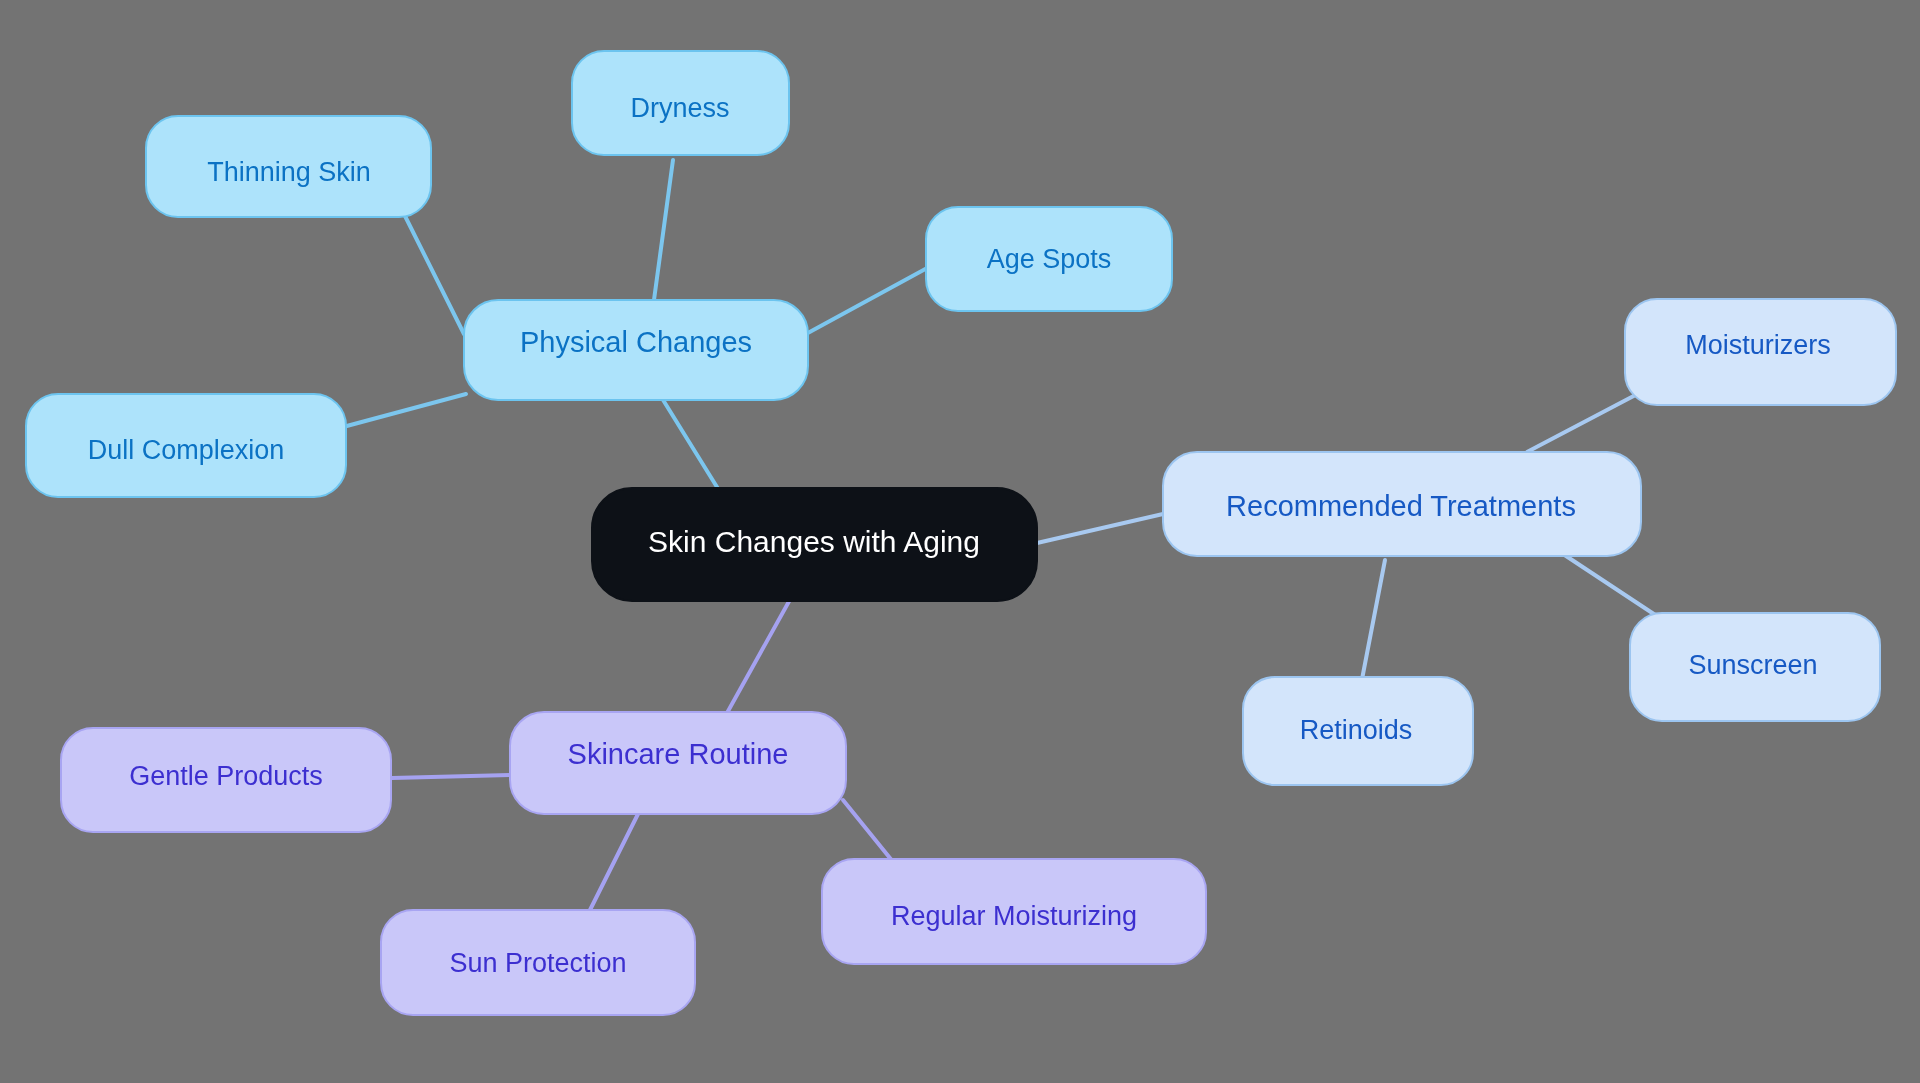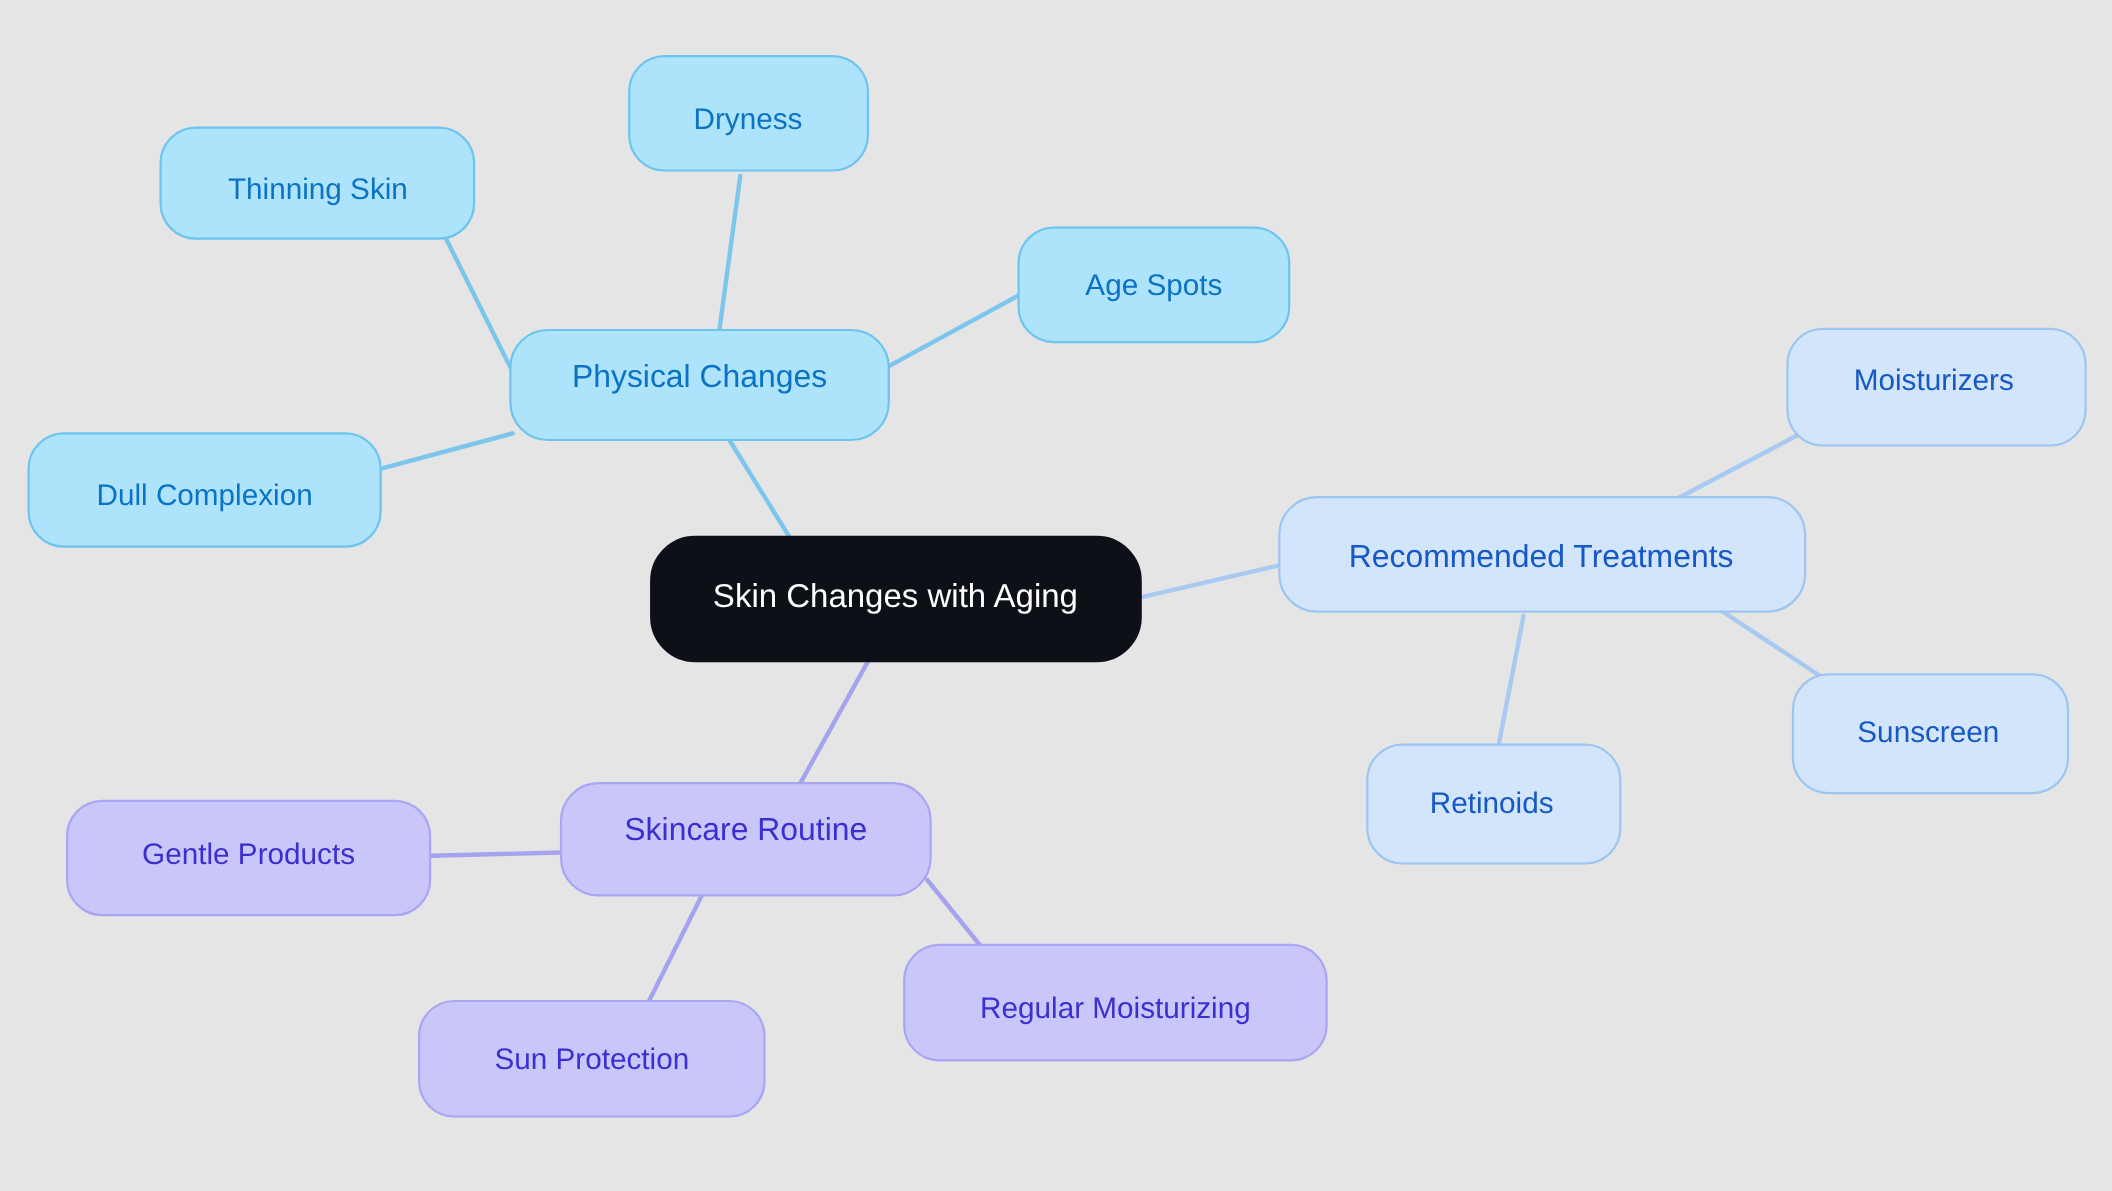--- a/index.html
+++ b/index.html
@@ -10,21 +10,21 @@
   body {
     width: 1920px;
     height: 1083px;
     overflow: hidden;
     font-family: "Liberation Sans", "DejaVu Sans", sans-serif;
   }
   #mindmap-root {
     position: relative;
     width: 1920px;
     height: 1083px;
-    background: #e5e5e5;
+    background: #737373;
   }
   svg#mindmap-canvas {
     position: absolute;
     left: 0;
     top: 0;
     width: 1920px;
     height: 1083px;
     display: block;
   }
   .edge-line {

